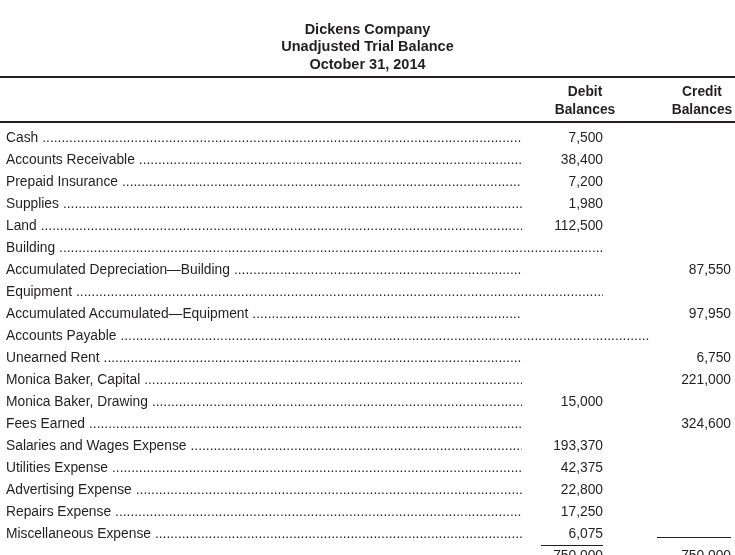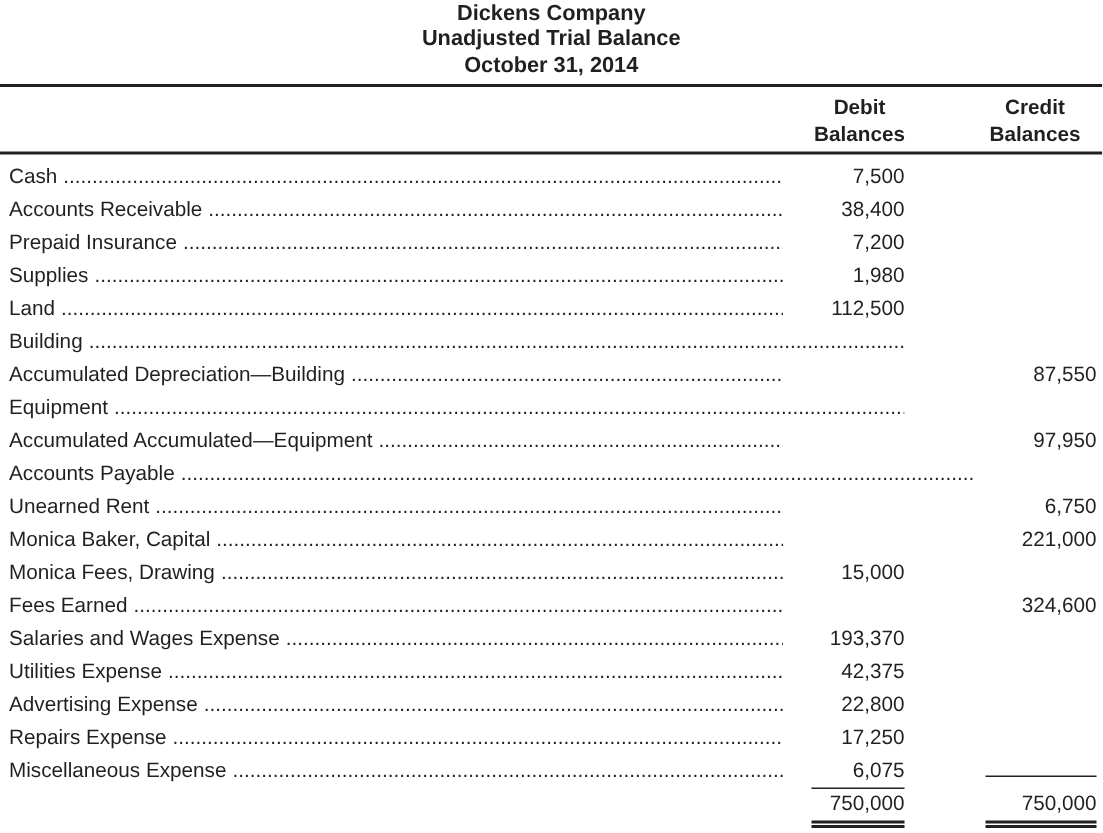--- a/index.html
+++ b/index.html
@@ -8,34 +8,34 @@
     position: relative;
     width: 735px;
     height: 555px;
     background: #ffffff;
     color: #231f20;
     font-family: "Liberation Sans", "DejaVu Sans", sans-serif;
     overflow: hidden;
   }
   .titles {
     text-align: center;
-    padding-top: 1px;
+    padding-top: 21px;
     font-weight: bold;
     font-size: 14.5px;
     line-height: 17.3px;
   }
   .rule { height: 0; border-top: 2px solid #231f20; }
   .top-rule { margin-top: 3px; }
   .col-headers {
     position: relative;
     height: 43px;
     font-weight: bold;
     font-size: 13.8px;
   }
-  .col-h { position: absolute; top: 5px; text-align: center; line-height: 18.5px; }
+  .col-h { position: absolute; top: 5px; text-align: center; line-height: 18.5px; margin-left: 12px; }
   .debit-h  { left: 538px; width: 70px; }
   .credit-h { left: 654px; width: 72px; }
   .tbody { padding-top: 4px; }
   .row {
     display: flex;
     align-items: baseline;
     height: 22px;
     line-height: 22px;
     padding: 0 4px 0 6px;
     font-size: 13.8px;
@@ -172,21 +172,21 @@
       <div class="row">
         <div class="name-cell">
           <span class="acct">Monica Baker, Capital</span>
           <span class="dots">........................................................................................................................................................................................................</span>
         </div>
         <div class="debit-cell"><span class="amt"></span></div>
         <div class="credit-cell"><span class="amt">221,000</span></div>
       </div>
       <div class="row">
         <div class="name-cell">
-          <span class="acct">Monica Fees, Drawing</span>
+          <span class="acct">Monica Baker, Drawing</span>
           <span class="dots">........................................................................................................................................................................................................</span>
         </div>
         <div class="debit-cell"><span class="amt">15,000</span></div>
         <div class="credit-cell"><span class="amt"></span></div>
       </div>
       <div class="row">
         <div class="name-cell">
           <span class="acct">Fees Earned</span>
           <span class="dots">........................................................................................................................................................................................................</span>
         </div>

